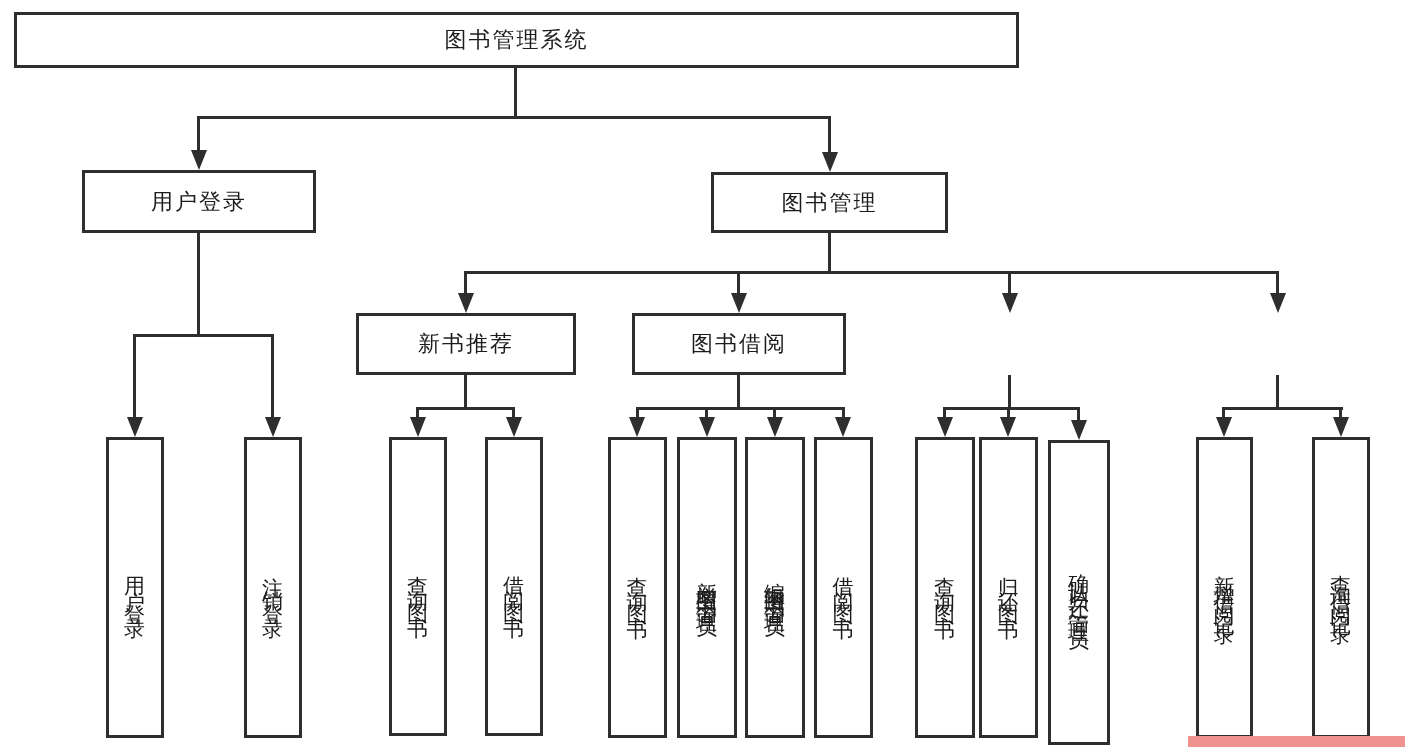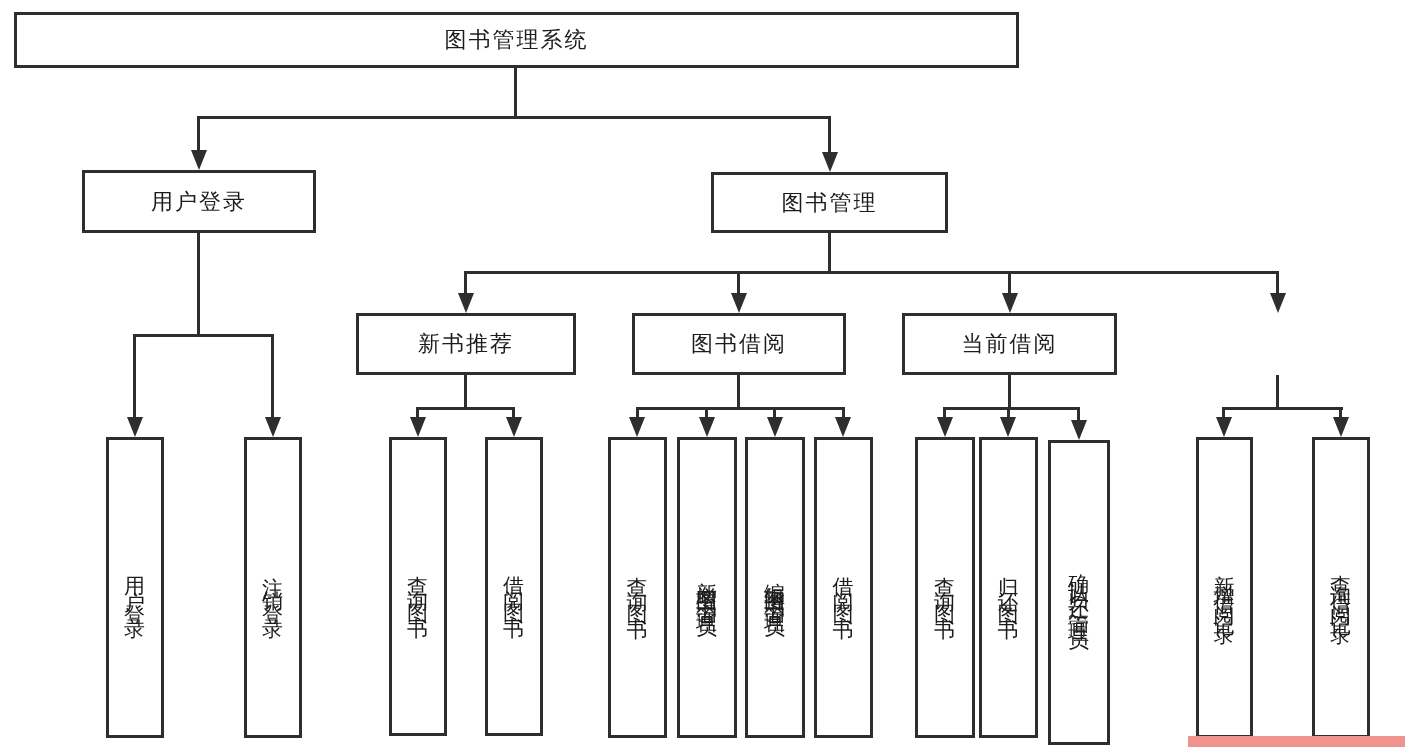--- a/index.html
+++ b/index.html
@@ -51,21 +51,20 @@
   <div class="box" style="left:14px;top:12px;width:1005px;height:56px;">图书管理系统</div>
 
   <div class="box" style="left:82px;top:170px;width:234px;height:63px;">用户登录</div>
 
   <div class="box" style="left:711px;top:172px;width:237px;height:61px;text-align:right;">图书管理</div>
 
   <div class="box" style="left:356px;top:313px;width:220px;height:62px;">新书推荐</div>
 
   <div class="box" style="left:632px;top:313px;width:214px;height:62px;">图书借阅</div>
 
-  <div class="box" style="left:902px;top:313px;width:215px;height:62px;">当前借阅</div>
 
 
   <div class="box leaf" style="left:106px;top:437px;width:58px;height:301px;">
     <span class="vtext sp14">用户登录</span>
   </div>
   <div class="box leaf" style="left:244px;top:437px;width:58px;height:301px;">
     <span class="vtext sp14">注销登录</span>
   </div>
 
   <div class="box leaf" style="left:389px;top:437px;width:58px;height:299px;">

